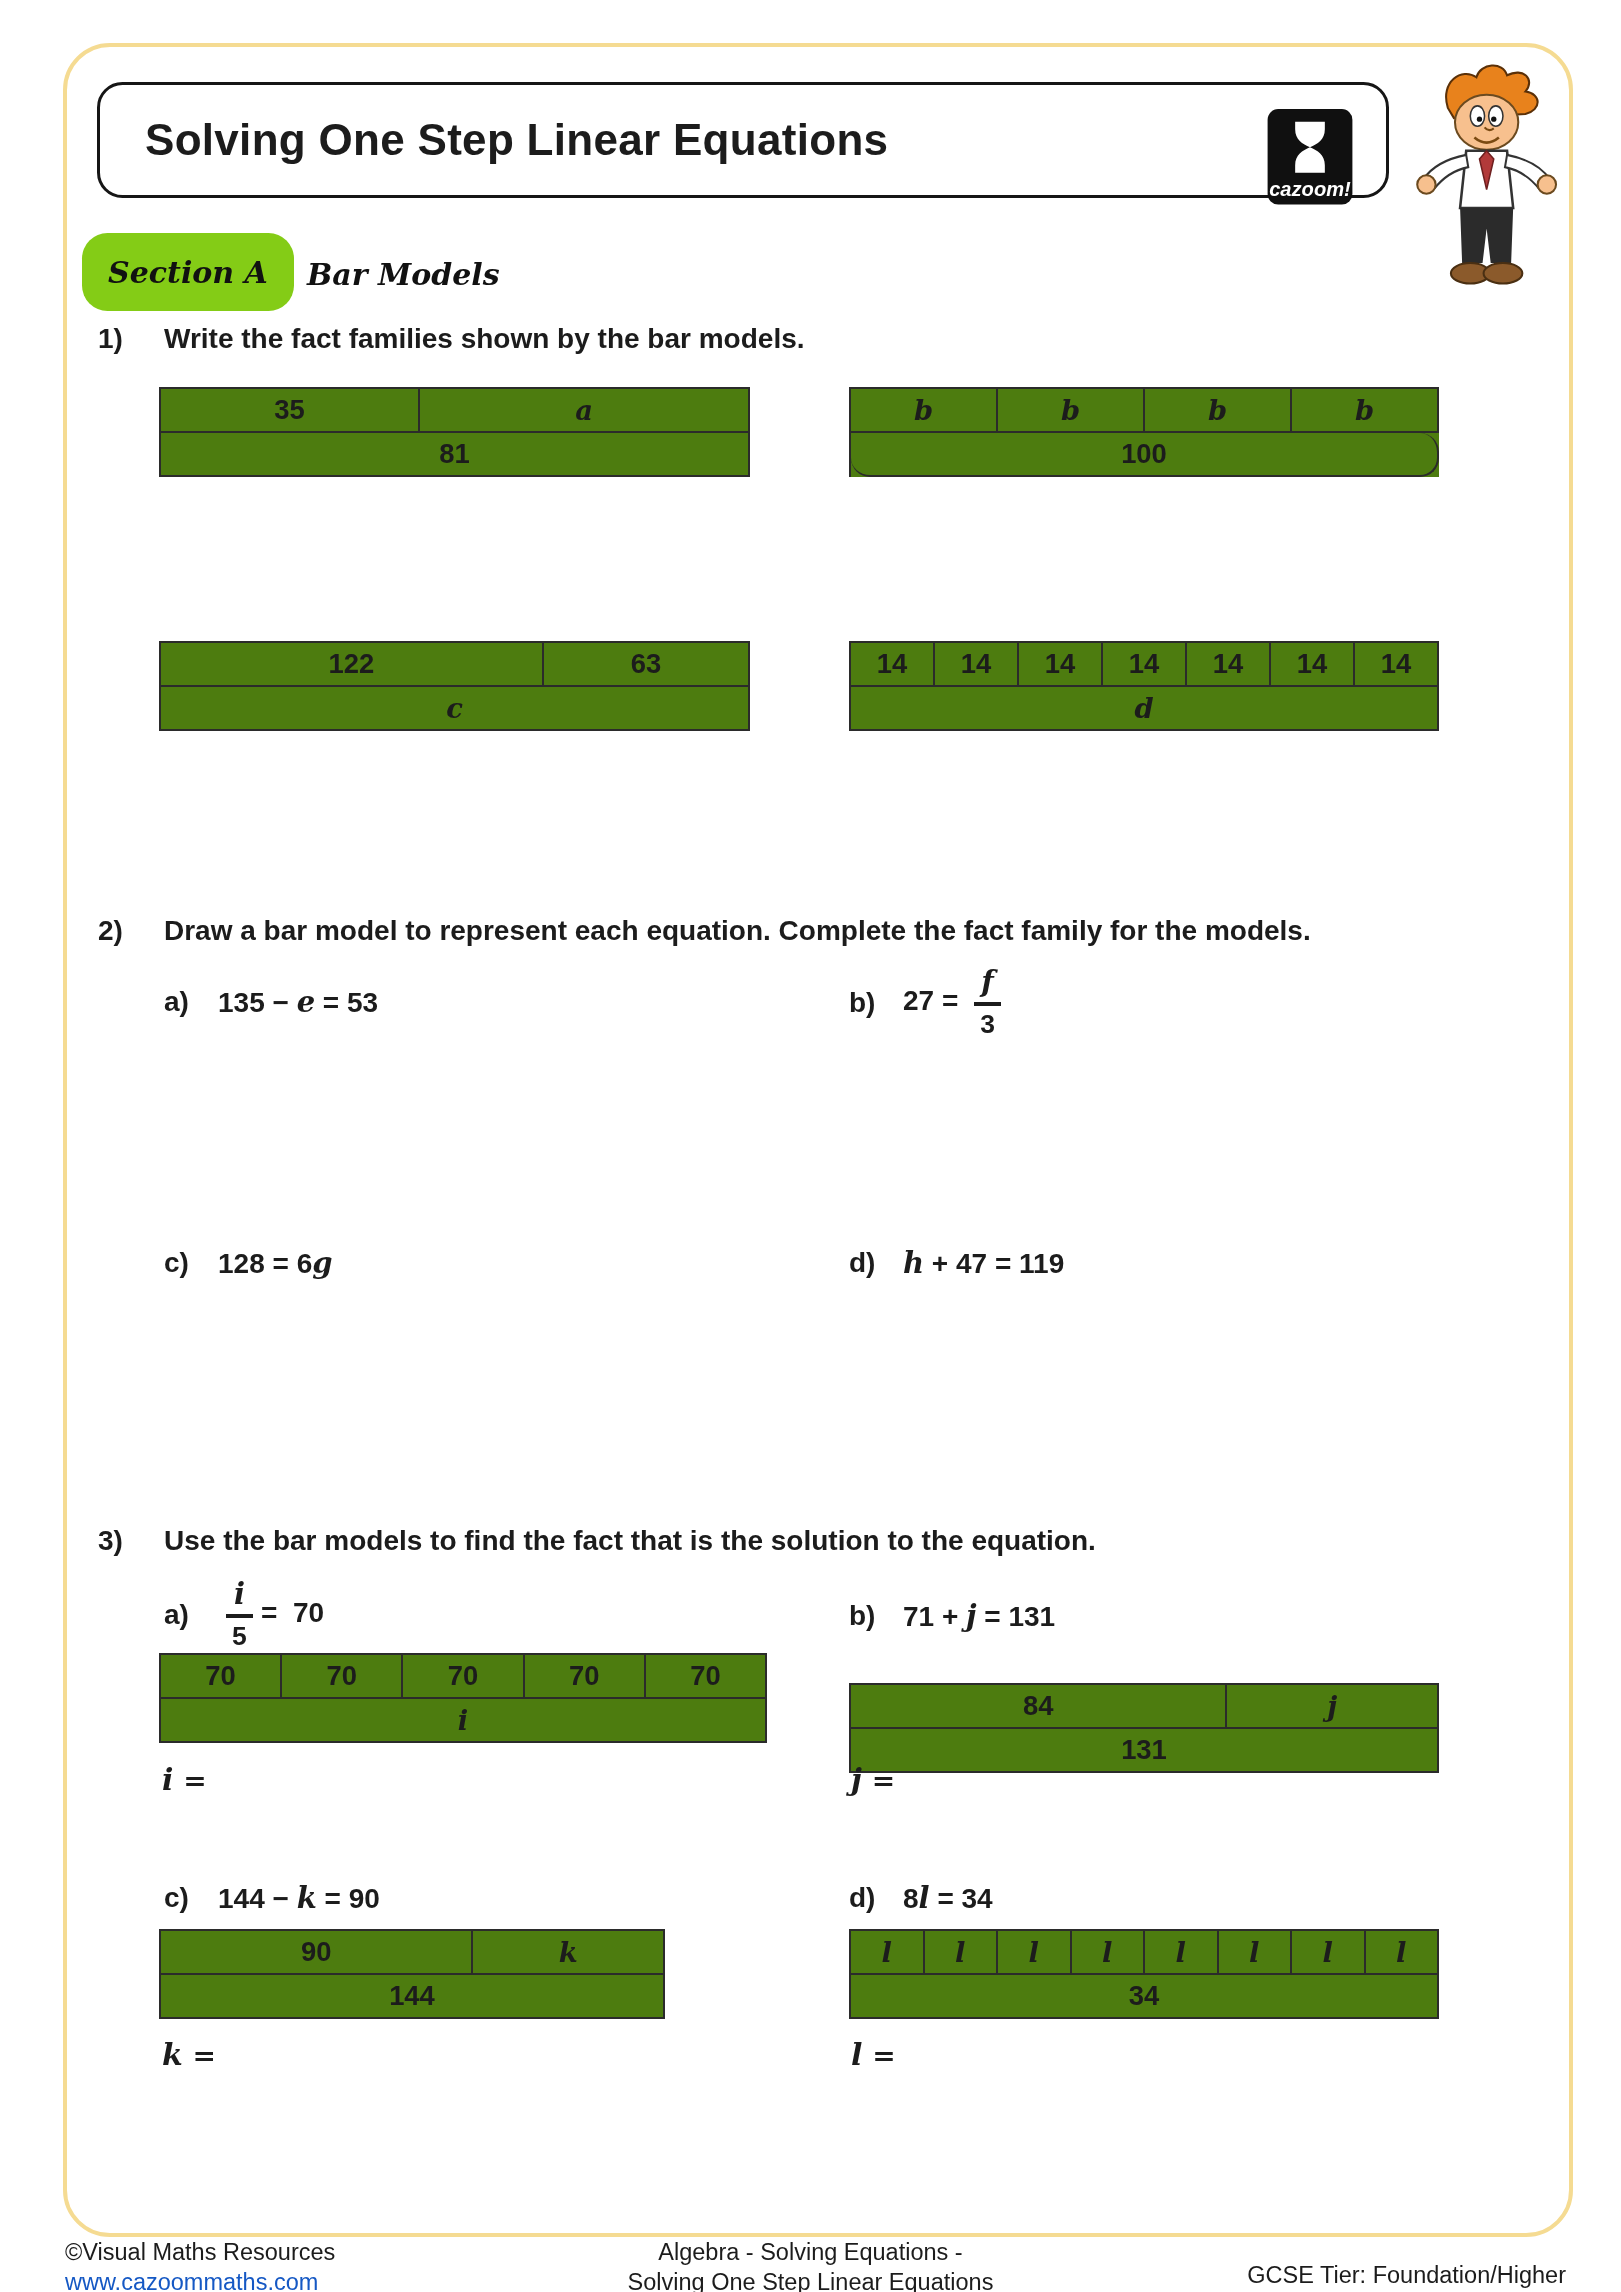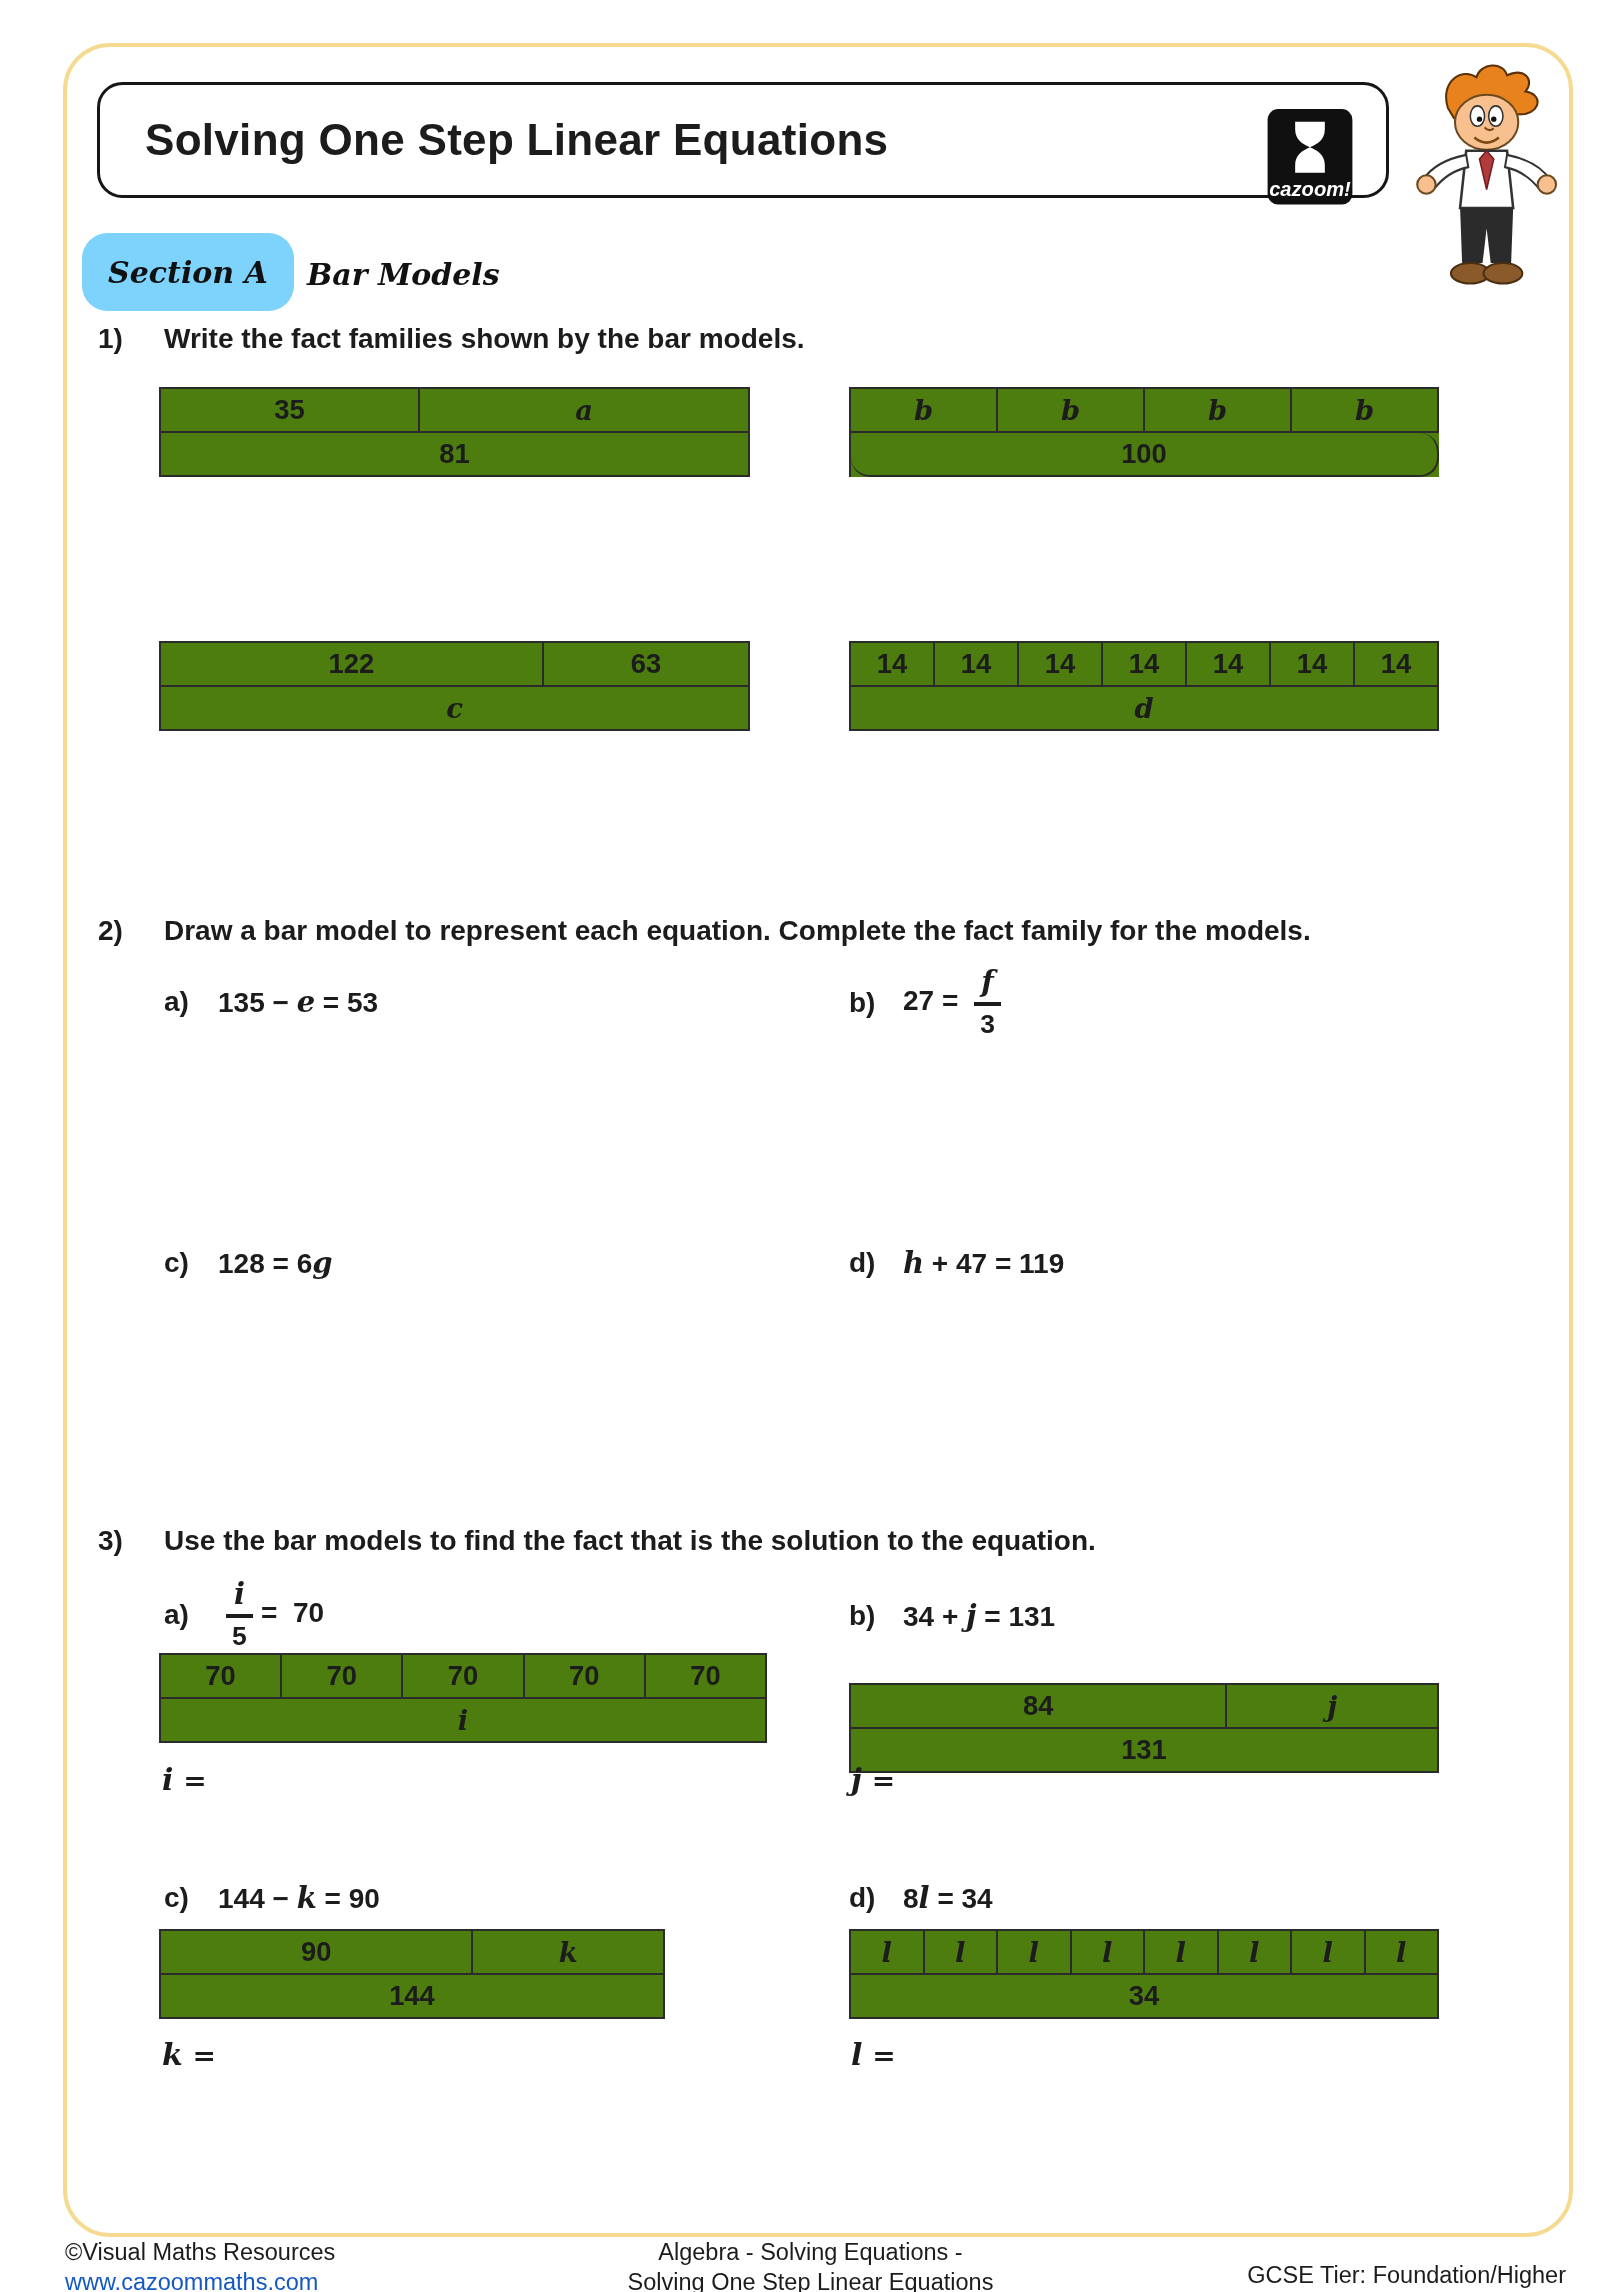--- a/index.html
+++ b/index.html
@@ -11,21 +11,21 @@
 
   .title-box{position:absolute;left:97px;top:82px;width:1292px;height:116px;
         border:3.9px solid #161616;border-radius:25.5px;background:#fff;
         display:flex;align-items:center;box-sizing:border-box;}
   .page-title{font-size:44px;font-weight:bold;padding-left:45px;letter-spacing:0.3px;}
   .logo-wrap{position:absolute;right:23.5px;top:22px;width:106px;height:106px;}
 
   .character{position:absolute;left:1398px;top:63px;width:165px;height:245px;}
 
   .section-pill{position:absolute;left:82px;top:233px;width:212px;height:78px;
-        background:#7dd3fc;border-radius:25.5px;display:flex;align-items:center;justify-content:center;}
+        background:#84cc16;border-radius:25.5px;display:flex;align-items:center;justify-content:center;}
   .serif-head{font-family:"DejaVu Serif",serif;font-weight:bold;font-style:italic;font-size:30px;color:#111;}
   .section-title{position:absolute;left:307px;top:257px;text-align:right;}
 
   .q-num{position:absolute;font-size:28px;font-weight:bold;}
   .q-prompt{position:absolute;font-size:28px;font-weight:bold;}
 
   .bm{position:absolute;border-top:2.9px solid #2b2b2b;border-left:2.9px solid #2b2b2b;box-sizing:border-box;background:#4d7c0f;}
   .bm-row{display:flex;height:44px;}
   .bm-cell{display:flex;align-items:center;justify-content:center;
         border-right:2.9px solid #2b2b2b;border-bottom:2.9px solid #2b2b2b;
@@ -174,21 +174,21 @@
   <div class="q-num" style="left:98px;top:1525px;">3)</div>
   <div class="q-prompt" style="left:164px;top:1525px;">Use the bar models to find the fact that is the solution to the equation.</div>
 
   <div class="eq-row" style="left:164px;top:1576px;height:78px;">
     <span class="q-sub">a)</span>
     <span class="eq-text"><span class="frac"><span class="fnum mvar">i</span><span class="fbar"></span><span class="fden">5</span></span><span>=  70</span></span>
   </div>
 
   <div class="eq-row" style="left:849px;top:1594px;height:43px;">
     <span class="q-sub">b)</span>
-    <span class="eq-text"><span>34 + </span><span class="mvar">j</span><span> = 131</span></span>
+    <span class="eq-text"><span>71 + </span><span class="mvar">j</span><span> = 131</span></span>
   </div>
 
   <div class="bm" style="left:159px;top:1653px;width:608px;">
     <div class="bm-row">
       <div class="bm-cell fx">70</div>
       <div class="bm-cell fx">70</div>
       <div class="bm-cell fx">70</div>
       <div class="bm-cell fx">70</div>
       <div class="bm-cell fx">70</div>
     </div>

